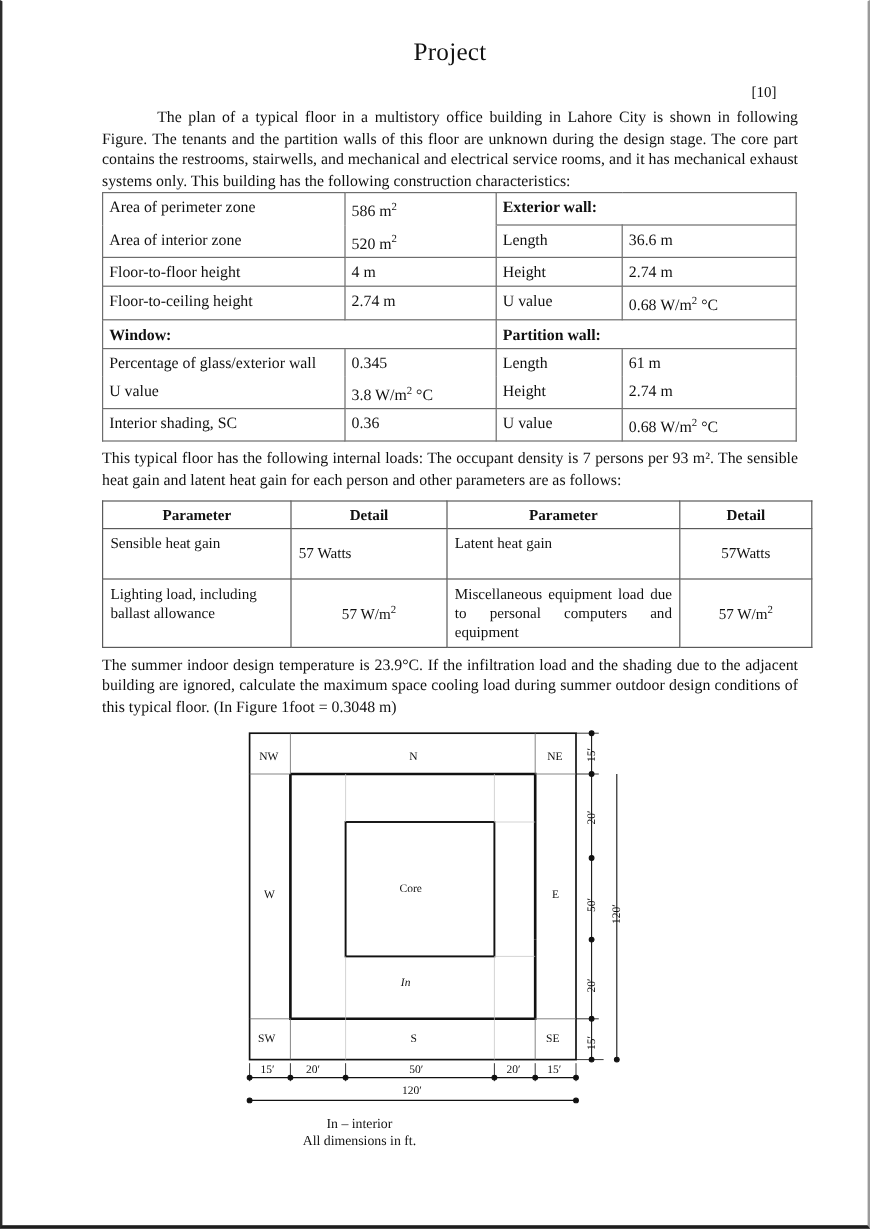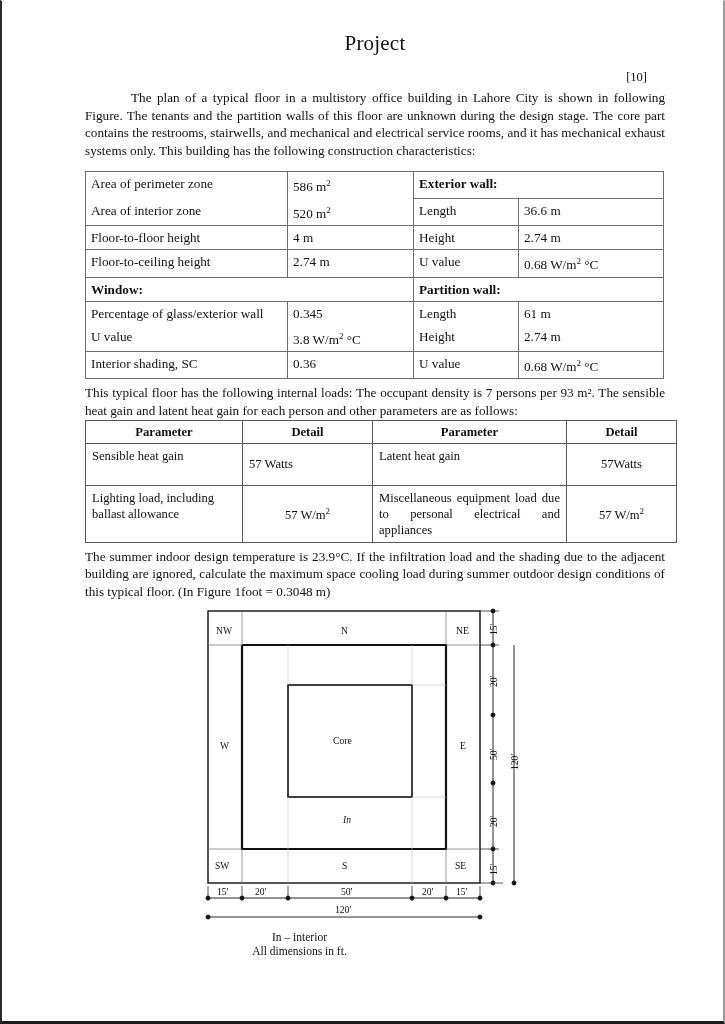--- a/index.html
+++ b/index.html
@@ -28,21 +28,21 @@
   }
   p.para{
     font-size:13.2px;line-height:17.6px;text-align:justify;
     margin:4px 0 0 0;
   }
   p.para.indent{text-indent:46px;}
   p.para.tight{margin-top:5px;}
 
   
   table.doc{
-    border-collapse:collapse;width:578px;margin-top:12px;
+    border-collapse:collapse;width:578px;margin-top:1px;
     font-size:13.2px;table-layout:fixed;
   }
   table.doc td{
     border:1px solid #6d6d6d;
     padding:3px 5px 3px 5px;
     vertical-align:top;
     line-height:17px;
   }
   table.doc td.b{font-weight:bold;}
   table.doc td.nb-bottom{border-bottom:none;}
@@ -50,21 +50,21 @@
   .sup{font-size:9px;vertical-align:super;}
 
   
   .t1 col.c1{width:202px;}
   .t1 col.c2{width:126px;}
   .t1 col.c3{width:105px;}
   .t1 col.c4{width:145px;}
 
   
   table.doc2{
-    border-collapse:collapse;width:591px;margin-top:0;
+    border-collapse:collapse;width:591px;margin-top:8px;
     font-size:12.6px;table-layout:fixed;
   }
   table.doc2 td{
     border:1px solid #5a5a5a;padding:4px 6px;vertical-align:top;line-height:16px;
   }
   table.doc2 td.hdr{font-weight:bold;text-align:center;padding:3px 4px;}
   table.doc2 td.mid{vertical-align:middle;}
   table.doc2 td.jus{text-align:justify;}
   .t2 col.d1{width:157px;}
   .t2 col.d2{width:130px;}
@@ -170,21 +170,21 @@
         </tr>
         <tr style="height:42px;">
           <td>Sensible heat gain</td>
           <td class="mid" style="text-align:left;">57 Watts</td>
           <td>Latent heat gain</td>
           <td class="mid" style="text-align:center;">57Watts</td>
         </tr>
         <tr style="height:54px;">
           <td>Lighting load, including ballast allowance</td>
           <td class="mid" style="text-align:center;"><span>57 W/m</span><span class="sup">2</span></td>
-          <td class="jus">Miscellaneous equipment load due to personal electrical and appliances</td>
+          <td class="jus">Miscellaneous equipment load due to personal computers and equipment</td>
           <td class="mid" style="text-align:center;"><span>57 W/m</span><span class="sup">2</span></td>
         </tr>
       </tbody>
     </table>
 
     <p class="para tight">The summer indoor design temperature is 23.9°C. If the infiltration load and the shading due to the adjacent building are ignored, calculate the maximum space cooling load during summer outdoor design conditions of this typical floor. (In Figure 1foot = 0.3048 m)</p>
 
   </div>
 
   <div class="plan-wrap">
@@ -266,21 +266,21 @@
 
       
       <span class="lbl" style="left:20px;top:20px;">NW</span>
       <span class="lbl" style="left:145px;top:20px;">N</span>
       <span class="lbl" style="left:260px;top:20px;">NE</span>
 
       <span class="lbl" style="left:24px;top:135px;">W</span>
       <span class="lbl" style="left:264px;top:135px;">E</span>
 
       <span class="lbl" style="left:137px;top:130px;">Core</span>
-      <span class="lbl it" style="left:147px;top:209px;">In</span>
+      <span class="lbl it" style="left:138px;top:209px;">In</span>
 
       <span class="lbl" style="left:19px;top:255px;">SW</span>
       <span class="lbl" style="left:146px;top:255px;">S</span>
       <span class="lbl" style="left:259px;top:255px;">SE</span>
 
       
       <span class="vlbl" style="left:292px;top:30px;">15′</span>
       <span class="vlbl" style="left:292px;top:82px;">20′</span>
       <span class="vlbl" style="left:292px;top:155px;">50′</span>
       <span class="vlbl" style="left:292px;top:222px;">20′</span>

